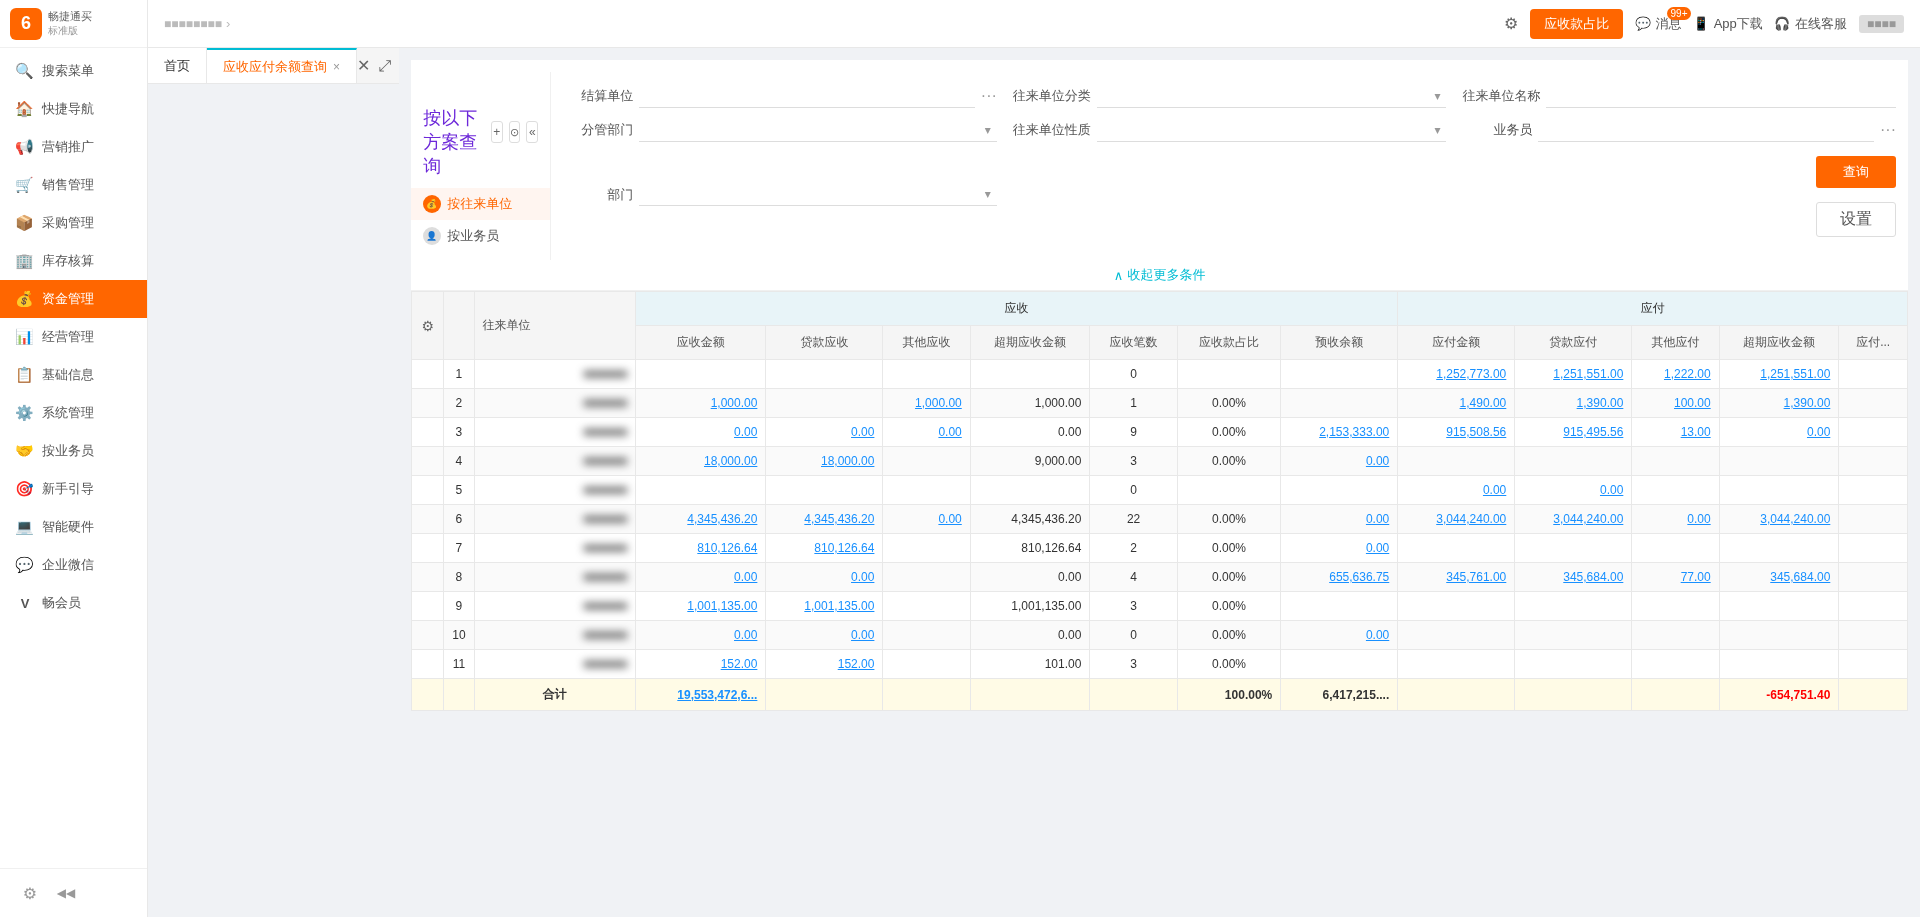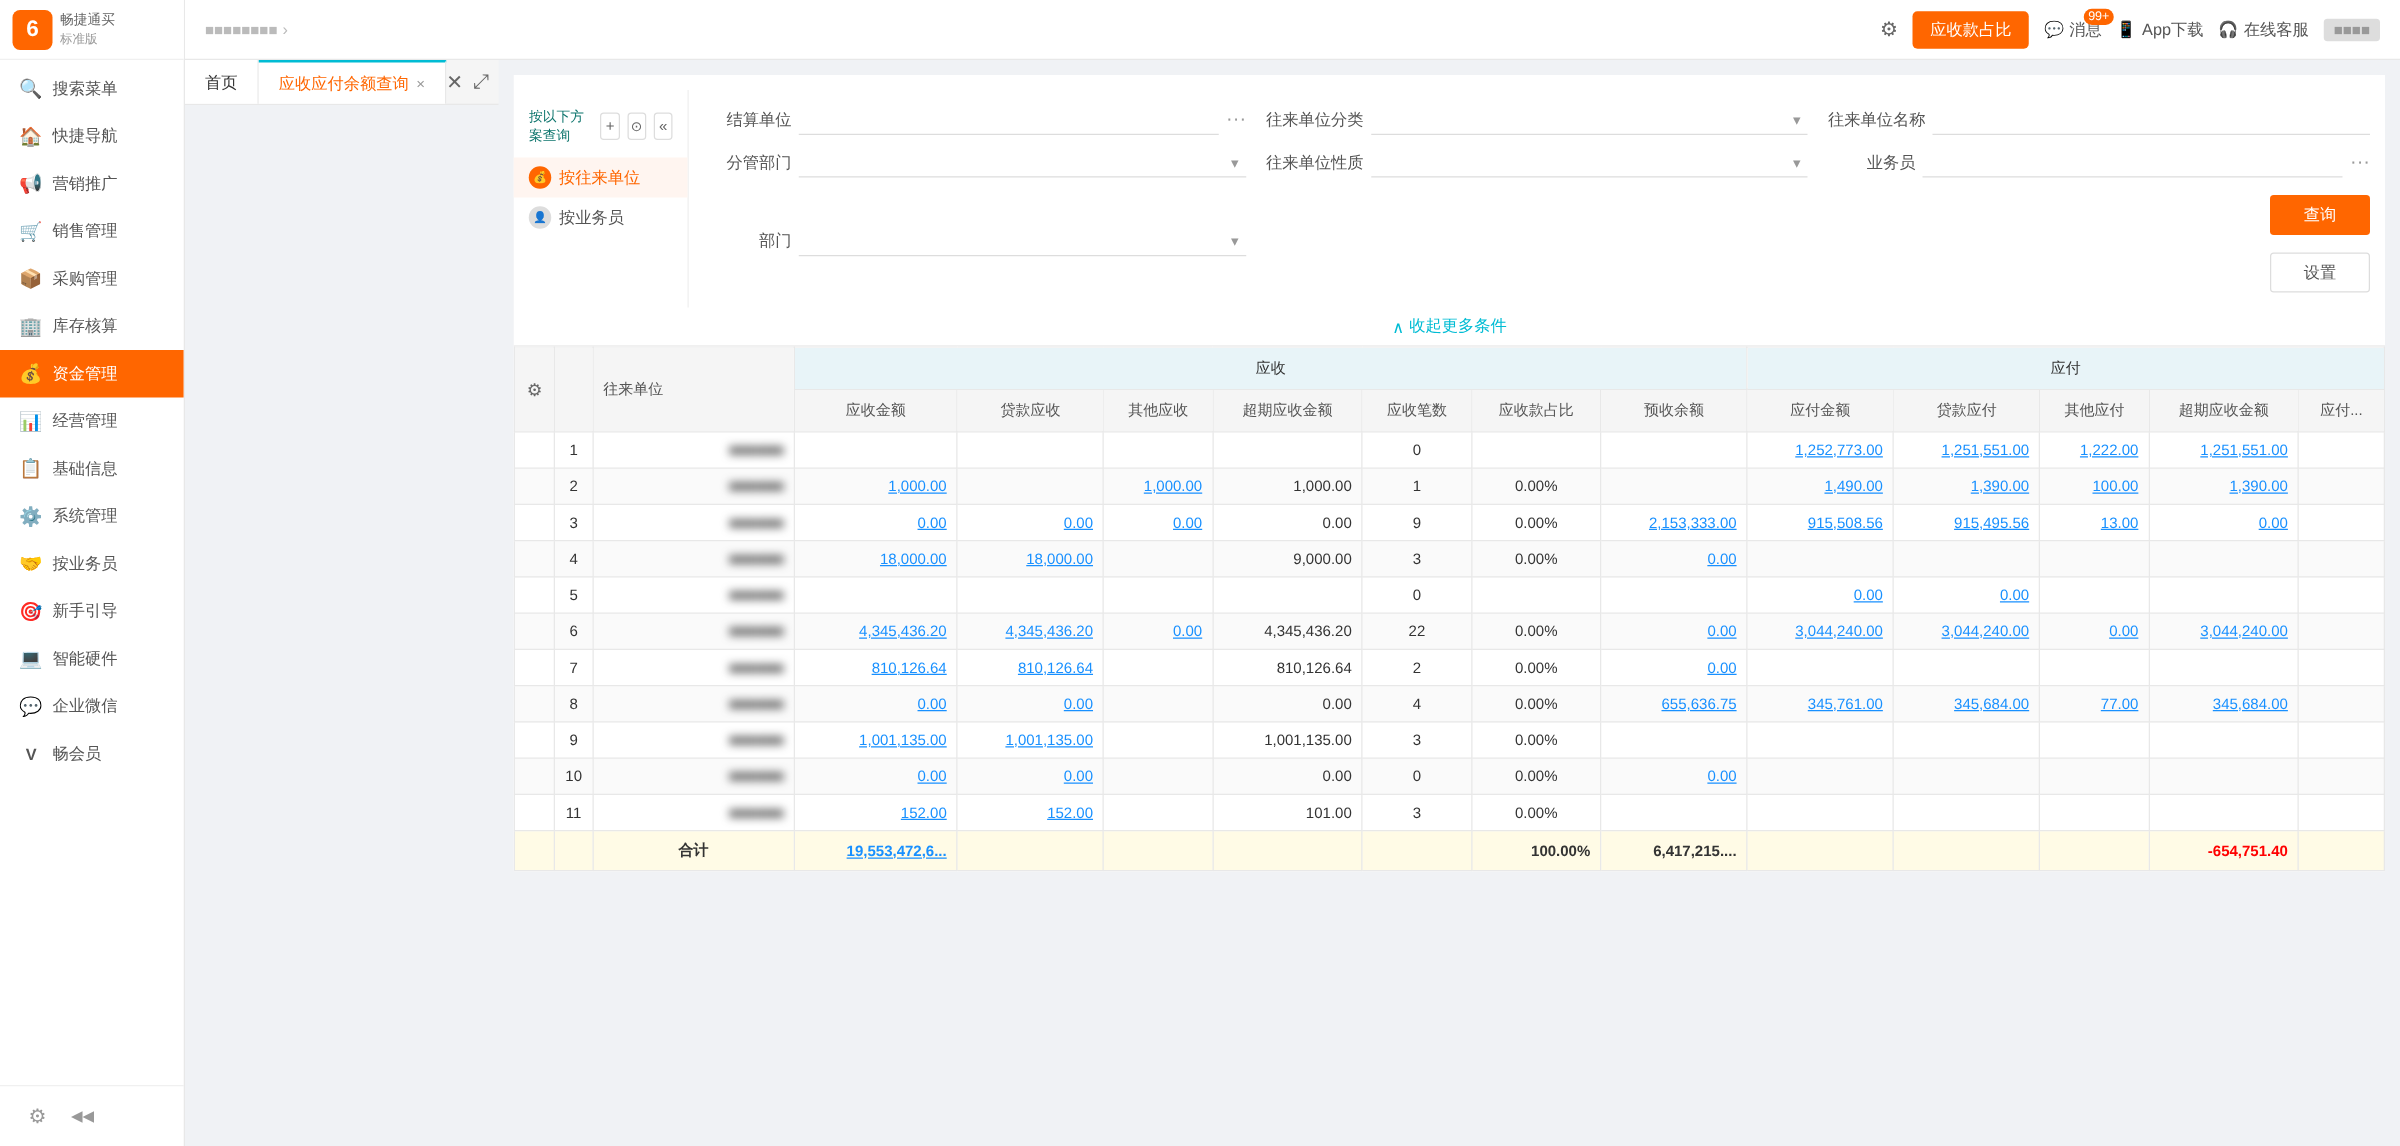--- a/index.html
+++ b/index.html
@@ -74,21 +74,21 @@
     }
 
     
     .page-title-bar {
       display: flex; align-items: center; justify-content: space-between; background: #fff; padding: 10px 16px;
       border-radius: 2px 2px 0 0; border-bottom: 1px solid #f0f0f0;
     }
     .page-title { font-size: 16px; font-weight: bold; color: #333; }
     .title-actions { display: flex; gap: 8px; }
     .title-action-btn { display: flex; align-items: center; gap: 4px; color: #f60; font-size: 13px; cursor: pointer; background: none; border: none; }
-    .filter-label { font-size: 11px; color: #0f766e; }
+    .filter-label { font-size: 18px; color: #6d28d9; margin-top: 20px; }
     .filter-icon-btn { width: 22px; height: 22px; border: 1px solid #ddd; border-radius: 3px; display: flex; align-items: center; justify-content: center; cursor: pointer; color: #666; font-size: 12px; }
     .filter-row { display: flex; align-items: center; gap: 16px; }
     .filter-field { display: flex; align-items: center; gap: 6px; flex: 1; }
     .filter-field-label { font-size: 13px; color: #555; white-space: nowrap; min-width: 70px; text-align: right; }
     .filter-input {
       flex: 1; border: none; border-bottom: 1px solid #ddd; padding: 4px 6px; font-size: 13px; color: #333; outline: none; background: transparent;
     }
     .filter-select {
       flex: 1; border: none; border-bottom: 1px solid #ddd; padding: 4px 6px; font-size: 13px; color: #333; outline: none; background: transparent; cursor: pointer;
       display: flex; align-items: center; justify-content: space-between;
@@ -126,21 +126,21 @@
     td.text-center { text-align: center; }
     td.link { color: #1890ff; text-decoration: underline; cursor: pointer; }
     tr:nth-child(even) { background: #fafafa; }
     .table-gear { color: #666; font-size: 14px; cursor: pointer; }
 
     
     .summary-row td { background: #fffbe6; font-weight: bold; }
 
     
     .query-btn { background: #f60; color: #fff; border: none; border-radius: 3px; padding: 7px 20px; font-size: 13px; cursor: pointer; display: block; width: 100%; margin-bottom: 8px; }
-    .setting-btn { background: #fff; color: #555; border: 1px solid #ddd; border-radius: 3px; padding: 6px 20px; font-size: 13px; cursor: pointer; display: block; width: 100%; }
+    .setting-btn { background: #fff; color: #555; border: 1px solid #ddd; border-radius: 3px; padding: 6px 20px; font-size: 16px; cursor: pointer; display: block; width: 100%; }
 
     .actions-col { display: flex; flex-direction: column; gap: 6px; width: 80px; flex-shrink: 0; padding-top: 4px; }
 
     
     ::-webkit-scrollbar { width: 6px; height: 6px; }
     ::-webkit-scrollbar-thumb { background: #ccc; border-radius: 3px; }
   </style>
 </head>
 <body>
 

